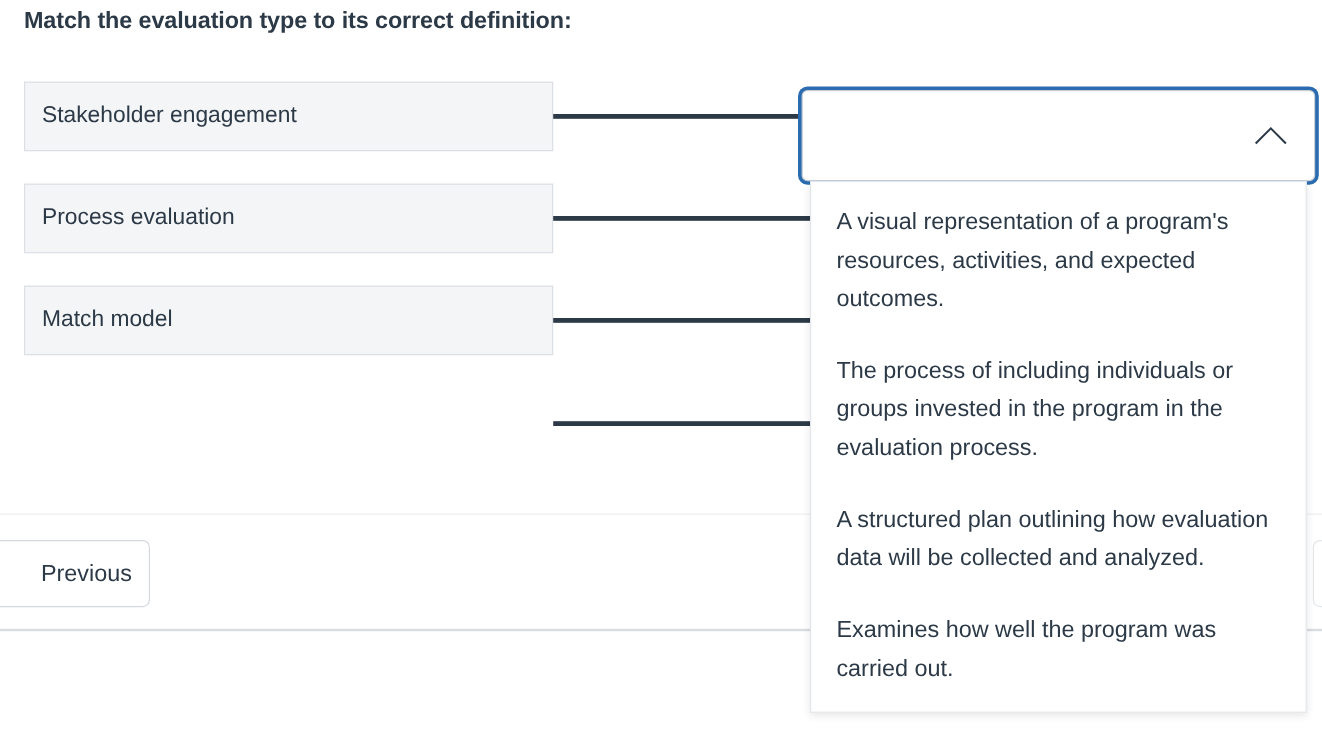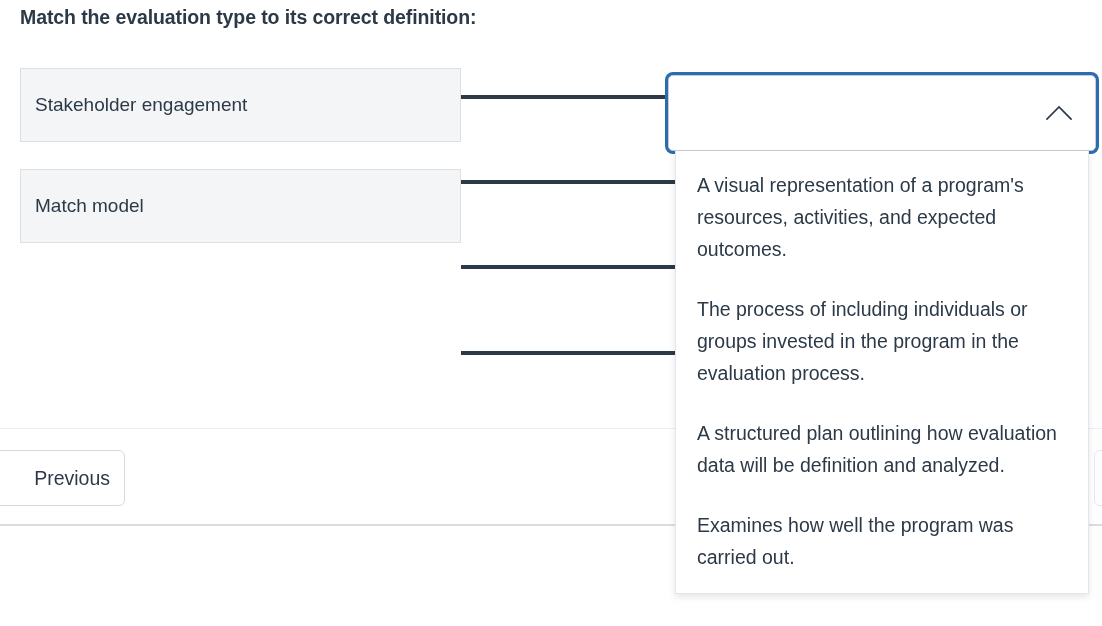--- a/index.html
+++ b/index.html
@@ -53,21 +53,21 @@
   
   .terms {
     position: absolute;
     left: 20px;
     top: 68px;
     width: 441px;
   }
   .term-box {
     position: relative;
     width: 441px;
-    height: 74px;
+    height: 58px;
     background: #f4f5f6;
     border: 1px solid #dcdfe3;
     box-sizing: border-box;
     margin-bottom: 27px;
     display: flex;
     align-items: center;
   }
   .term-label {
     padding-left: 14px;
     font-size: 19px;
@@ -196,20 +196,23 @@
 
 <div class="top-stub"></div>
 
 <div class="question-card">
 
   <div class="question-title">Match the evaluation type to its correct definition:</div>
 
   <div class="terms">
     <div class="term-box">
       <span class="term-label">Stakeholder engagement</span>
+    </div>
+    <div class="term-box">
+      <span class="term-label">Process evaluation</span>
     </div>
     <div class="term-box">
       <span class="term-label">Match model</span>
     </div>
   </div>
 
   <div class="connector c0"></div>
   <div class="connector c1"></div>
   <div class="connector c2"></div>
   <div class="connector c3"></div>
@@ -233,17 +236,17 @@
     <span class="chevron">
       <svg width="28" height="18" viewBox="0 0 28 18" fill="none" xmlns="http://www.w3.org/2000/svg">
         <path d="M2 15 L14 3 L26 15" stroke="#2c3947" stroke-width="1.7" fill="none" stroke-linecap="square"></path>
       </svg>
     </span>
   </div>
 
   <div class="dropdown-list">
     <div class="dropdown-option">A visual representation of a program's resources, activities, and expected outcomes.</div>
     <div class="dropdown-option">The process of including individuals or groups invested in the program in the evaluation process.</div>
-    <div class="dropdown-option">A structured plan outlining how evaluation data will be definition and analyzed.</div>
+    <div class="dropdown-option">A structured plan outlining how evaluation data will be collected and analyzed.</div>
     <div class="dropdown-option">Examines how well the program was carried out.</div>
   </div>
 
 </div>
 
 </body></html>

